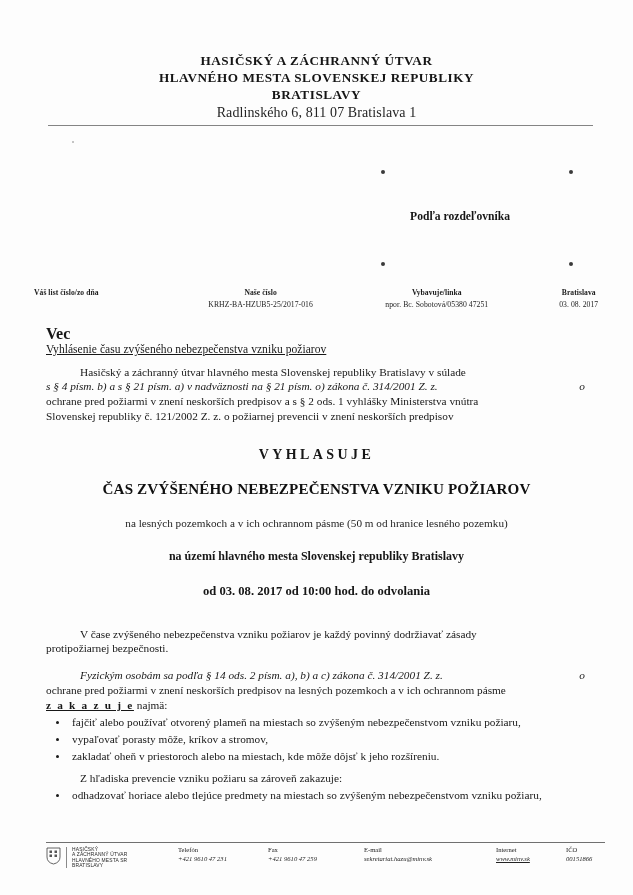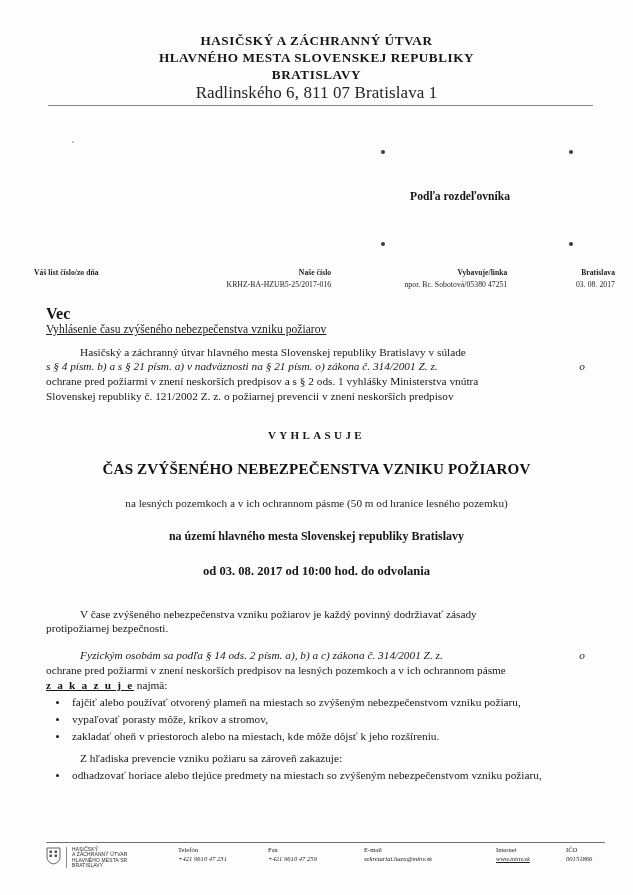--- a/index.html
+++ b/index.html
@@ -19,31 +19,32 @@
     margin: 0 auto;
     background: #fdfdfd;
     overflow: hidden;
     box-sizing: border-box;
   }
 
   
   .letterhead {
     padding-top: 32px;
     text-align: center;
+    margin-top: 20px;
   }
   .lh-line {
     font-weight: bold;
     font-size: 13.2px;
     letter-spacing: 0.55px;
     line-height: 17px;
     color: #151515;
   }
   .lh-line.l2 { font-size: 13.2px; }
   .lh-addr {
-    font-size: 17px;
+    font-size: 14px;
     line-height: 16px;
     margin-top: 2px;
     letter-spacing: 0.1px;
     color: #242424;
   }
   .lh-rule {
     margin: 4px 40px 0 48px;
     border: 0;
     border-top: 1px solid #6e6e6e;
     height: 0;
@@ -80,21 +81,21 @@
 
   
   .meta-row {
     margin: 14px 18px 0 22px;
     display: flex;
     align-items: flex-start;
     font-size: 7.6px;
     color: #1c1c1c;
     gap: 35px;
   }
-  .meta-col { text-align: right; }
+  .meta-col { text-align: center; }
   .meta-col.c1 { width: 150px; text-align: left; padding-left: 12px; }
   .meta-col.c2 { width: 175px; }
   .meta-col.c3 { width: 175px; }
   .meta-col.c4 { width: 90px; }
   .meta-label {
     font-weight: bold;
     letter-spacing: .05px;
     white-space: nowrap;
   }
   .meta-value {
@@ -139,21 +140,21 @@
     align-items: baseline;
     font-style: italic;
   }
   .split-line .left { white-space: nowrap; }
   .split-line .right { white-space: nowrap; padding-right: 2px; }
 
   
   .decl { text-align: center; }
   .decl-vyhlasuje {
     font-weight: bold;
-    font-size: 11px;
+    font-size: 14px;
     letter-spacing: 3.4px;
     margin-top: 24px;
   }
   .decl-headline {
     font-weight: bold;
     font-size: 15.1px;
     letter-spacing: .15px;
     margin-top: 20px;
     color: #101010;
   }

